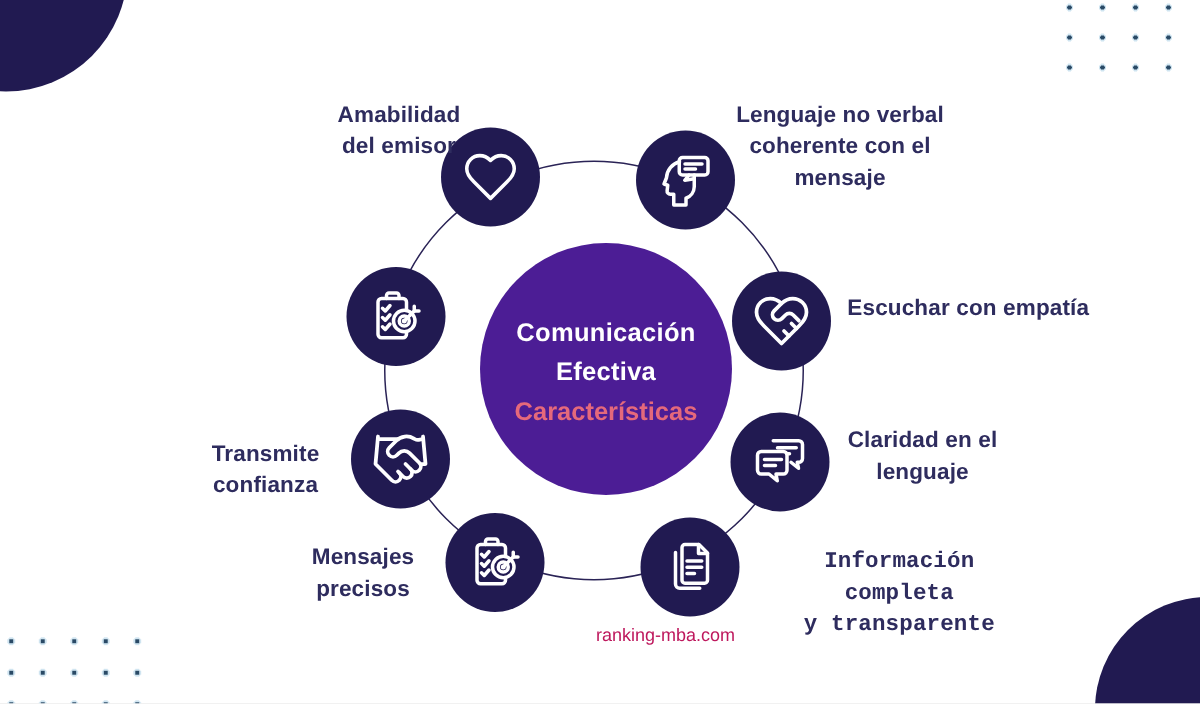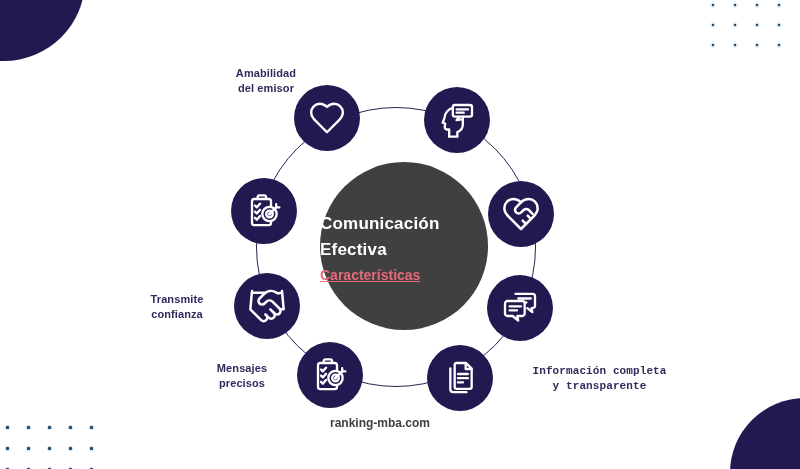--- a/index.html
+++ b/index.html
@@ -19,56 +19,56 @@
   .dot-grid-tr{left:702px;top:-5px;width:88px;height:60px;background-size:22px 20px;}
   .dot-grid-bl{left:-3px;top:417px;width:106px;height:63px;background-size:21px 21px;}
   
   .ring{
     position:absolute;left:256px;top:107px;width:280px;height:280px;
     border:1.6px solid #2a2356;border-radius:50%;box-sizing:border-box;
   }
   
   .center-circle{
     position:absolute;left:320px;top:162px;width:168px;height:168px;
-    background:#404040;border-radius:50%;
-    display:flex;flex-direction:column;align-items:flex-start;justify-content:center;
+    background:#4c1d95;border-radius:50%;
+    display:flex;flex-direction:column;align-items:center;justify-content:center;
     text-align:center;padding-top:2px;box-sizing:border-box;
   }
   .center-title{color:#ffffff;font-size:17px;font-weight:bold;line-height:1.5;letter-spacing:.2px;}
-  .center-subtitle{color:#e5697b;font-size:14px;font-weight:bold;margin-top:5px;text-decoration:underline;}
+  .center-subtitle{color:#e5697b;font-size:17px;font-weight:bold;margin-top:5px;}
   
   .node{
     position:absolute;width:66px;height:66px;border-radius:50%;
     background:#211a51;display:flex;align-items:center;justify-content:center;
   }
   .node svg{display:block;}
   .n-heart{left:294px;top:85px;}
   .n-head{left:424px;top:87px;}
   .n-heart-handshake{left:488px;top:181px;}
   .n-bubbles{left:487px;top:275px;}
   .n-document{left:427px;top:345px;}
   .n-clipboard-bottom{left:297px;top:342px;}
   .n-handshake{left:234px;top:273px;}
   .n-clipboard-left{left:231px;top:178px;}
   
   .label{
-    position:absolute;color:#2e2c5e;font-weight:bold;font-size:11px;
+    position:absolute;color:#2e2c5e;font-weight:bold;font-size:15px;
     line-height:1.4;text-align:center;white-space:pre-line;letter-spacing:.1px;
   }
   .l-amabilidad{left:201px;top:66px;width:130px;}
   .l-lenguaje{left:485px;top:66px;width:150px;}
   .l-escuchar{left:558px;top:195px;width:175px;}
   .l-claridad{left:550px;top:283px;width:130px;}
   .l-informacion{left:517px;top:364px;width:165px;font-family:Liberation Mono, monospace;}
   .l-mensajes{left:187px;top:361px;width:110px;}
   .l-transmite{left:122px;top:292px;width:110px;}
   .l-comunicaciones{left:60px;top:176px;width:175px;}
   .footer{
-    position:absolute;left:330px;top:416px;width:160px;text-align:left;
-    color:#404040;font-weight:bold;font-size:12px;
+    position:absolute;left:330px;top:416px;width:160px;text-align:right;
+    color:#be185d;font-weight:normal;font-size:12px;
   }
 </style>
 </head>
 <body>
 
 <div class="canvas">
 
   <div class="corner-circle corner-tl"></div>
   <div class="corner-circle corner-br"></div>
   <div class="dot-grid dot-grid-tr"></div>
@@ -159,20 +159,26 @@
       <circle cx="15.3" cy="13.8" r="4.3" fill="#211a51"></circle>
       <circle cx="15.3" cy="13.8" r="2"></circle>
       <circle cx="15.3" cy="13.8" r="0.3" fill="#ffffff"></circle>
       <path d="m15.3 13.8 4-4"></path>
       <path d="M19.3 9.8h1.9M19.3 9.8V7.9"></path>
     </svg>
   </div>
 
   <div class="label l-amabilidad">Amabilidad
 del emisor</div>
+  <div class="label l-lenguaje">Lenguaje no verbal
+coherente con el
+mensaje</div>
+  <div class="label l-escuchar">Escuchar con empatía</div>
+  <div class="label l-claridad">Claridad en el
+lenguaje</div>
   <div class="label l-informacion">Información completa
 y transparente</div>
   <div class="label l-transmite">Transmite
 confianza</div>
   <div class="label l-mensajes">Mensajes
 precisos</div>
 
   <div class="footer">ranking-mba.com</div>
 
 </div>

